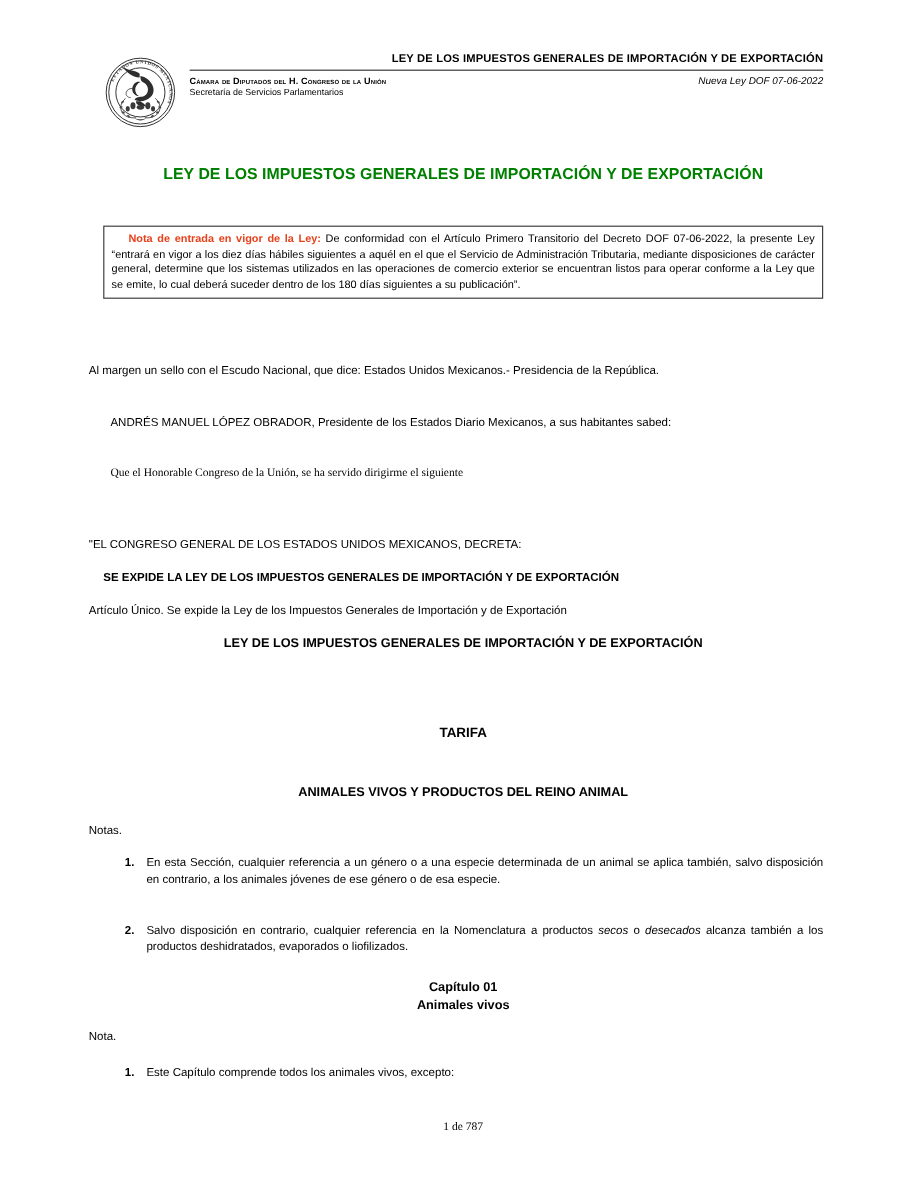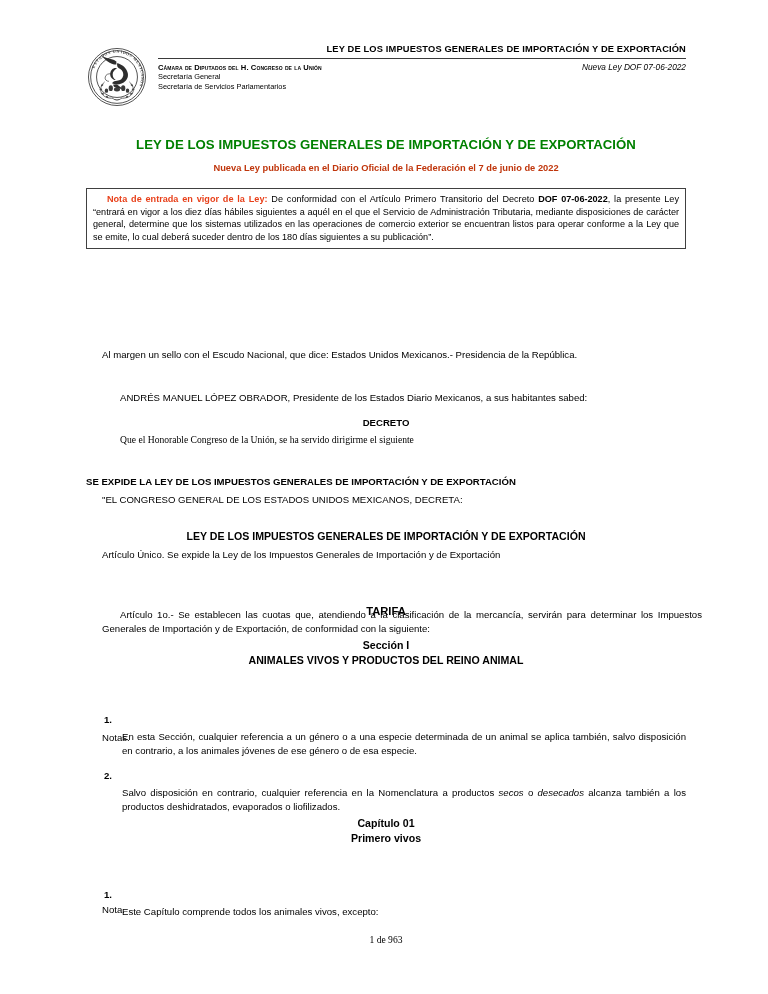--- a/index.html
+++ b/index.html
@@ -125,32 +125,31 @@
     text-justify: inter-word;
   }
   .note-box .note-label {
     color: #e8401a;
     font-weight: bold;
   }
   .note-box .indent-first {
     display: inline-block;
     width: 14px;
   }
-  .note-box b { font-weight: bold; }
+  .note-box b { font-weight: normal; }
 
   
   .body-block {
     position: absolute;
-    left: 102px;
+    left: 74px;
     width: 600px;
     font-size: 9.6px;
     line-height: 13.6px;
     text-align: justify;
     text-justify: inter-word;
-    margin-top: 45px;
   }
   .body-block.left { text-align: left; }
   .ind {
     display: inline-block;
     width: 18px;
   }
   .bold { font-weight: normal; }
   .ital { font-style: italic; }
 
   .center-head {
@@ -181,21 +180,20 @@
   .num-item .num {
     flex: 0 0 36px;
     font-weight: bold;
     padding-left: 18px;
     box-sizing: border-box;
   }
   .num-item .txt {
     flex: 1 1 auto;
     text-align: justify;
     text-justify: inter-word;
-    margin-top: 17px;
   }
 
   
   .footer {
     position: absolute;
     left: 86px;
     top: 934px;
     width: 600px;
     text-align: center;
     font-family: "Liberation Serif", serif;
@@ -279,88 +277,81 @@
       </svg>
     </div>
 
     <div class="header-right">
       <div class="header-title-line">LEY DE LOS IMPUESTOS GENERALES DE IMPORTACIÓN Y DE EXPORTACIÓN</div>
       <div class="header-rule"></div>
       <div class="header-sub-row">
         <div class="header-org">Cámara de Diputados del H. Congreso de la Unión</div>
         <div class="header-date">Nueva Ley DOF 07-06-2022</div>
       </div>
-      <div class="header-line2">Secretaría General</div>
       <div class="header-line3">Secretaría de Servicios Parlamentarios</div>
     </div>
   </div>
 
   <div class="main-title">LEY DE LOS IMPUESTOS GENERALES DE IMPORTACIÓN Y DE EXPORTACIÓN</div>
-  <div class="sub-title">Nueva Ley publicada en el Diario Oficial de la Federación el 7 de junio de 2022</div>
 
   <div class="note-box">
     <span class="indent-first"></span><span class="note-label">Nota de entrada en vigor de la Ley:</span><span> De conformidad con el Artículo Primero Transitorio del Decreto </span><b>DOF 07-06-2022</b><span>, la presente Ley “entrará en vigor a los diez días hábiles siguientes a aquél en el que el Servicio de Administración Tributaria, mediante disposiciones de carácter general, determine que los sistemas utilizados en las operaciones de comercio exterior se encuentran listos para operar conforme a la Ley que se emite, lo cual deberá suceder dentro de los 180 días siguientes a su publicación”.</span>
   </div>
 
   <div class="body-block" style="top: 303px;">
     <span>Al margen un sello con el Escudo Nacional, que dice: Estados Unidos Mexicanos.- Presidencia de la República.</span>
   </div>
 
   <div class="body-block" style="top: 346px;">
     <span class="ind"></span><span class="bold">ANDRÉS MANUEL LÓPEZ OBRADOR</span><span>, Presidente de los Estados Diario Mexicanos, a sus habitantes sabed:</span>
   </div>
 
   <div class="body-block left" style="top:388px; padding-left:18px; width:582px;font-family:Liberation Serif, serif;">
     <span>Que el Honorable Congreso de la Unión, se ha servido dirigirme el siguiente</span>
   </div>
 
-  <div class="center-head" style="top: 416px;">DECRETO</div>
 
   <div class="body-block left" style="top: 448px;">
     <span>"EL CONGRESO GENERAL DE LOS ESTADOS UNIDOS MEXICANOS, DECRETA:</span>
   </div>
 
   <div class="center-head" style="top: 475px; text-align: left;">SE EXPIDE LA LEY DE LOS IMPUESTOS GENERALES DE IMPORTACIÓN Y DE EXPORTACIÓN</div>
 
   <div class="body-block left" style="top: 503px;">
     <span class="bold">Artículo Único.</span><span> Se expide la Ley de los Impuestos Generales de Importación y de Exportación</span>
   </div>
 
   <div class="center-head med" style="top: 530px;">LEY DE LOS IMPUESTOS GENERALES DE IMPORTACIÓN Y DE EXPORTACIÓN</div>
 
-  <div class="body-block" style="top: 563px;">
-    <span class="ind"></span><span class="bold">Artículo 1o.-</span><span> Se establecen las cuotas que, atendiendo a la clasificación de la mercancía, servirán para determinar los Impuestos Generales de Importación y de Exportación, de conformidad con la siguiente:</span>
-  </div>
 
   <div class="center-head big" style="top: 605px;">TARIFA</div>
 
-  <div class="center-head med" style="top: 639px;">Sección I</div>
   <div class="center-head med" style="top: 654px;">ANIMALES VIVOS Y PRODUCTOS DEL REINO ANIMAL</div>
 
   <div class="body-block left" style="top: 686px;">
     <span class="bold">Notas.</span>
   </div>
 
   <div class="num-item" style="top: 713px;">
     <span class="num">1.</span>
     <span class="txt">En esta Sección, cualquier referencia a un género o a una especie determinada de un animal se aplica también, salvo disposición en contrario, a los animales jóvenes de ese género o de esa especie.</span>
   </div>
 
   <div class="num-item" style="top: 769px;">
     <span class="num">2.</span>
     <span class="txt"><span>Salvo disposición en contrario, cualquier referencia en la Nomenclatura a productos </span><span class="ital">secos</span><span> o </span><span class="ital">desecados</span><span> alcanza también a los productos deshidratados, evaporados o liofilizados.</span></span>
   </div>
 
   <div class="center-head med" style="top: 817px;">Capítulo 01</div>
-  <div class="center-head med" style="top: 832px;">Primero vivos</div>
+  <div class="center-head med" style="top: 832px;">Animales vivos</div>
 
   <div class="body-block left" style="top: 858px;">
     <span class="bold">Nota.</span>
   </div>
 
   <div class="num-item" style="top: 888px;">
     <span class="num">1.</span>
     <span class="txt">Este Capítulo comprende todos los animales vivos, excepto:</span>
   </div>
 
-  <div class="footer" style="top: 934px;">1 de 963</div>
+  <div class="footer" style="top: 934px;">1 de 787</div>
 
 </div>
 
 </body></html>

